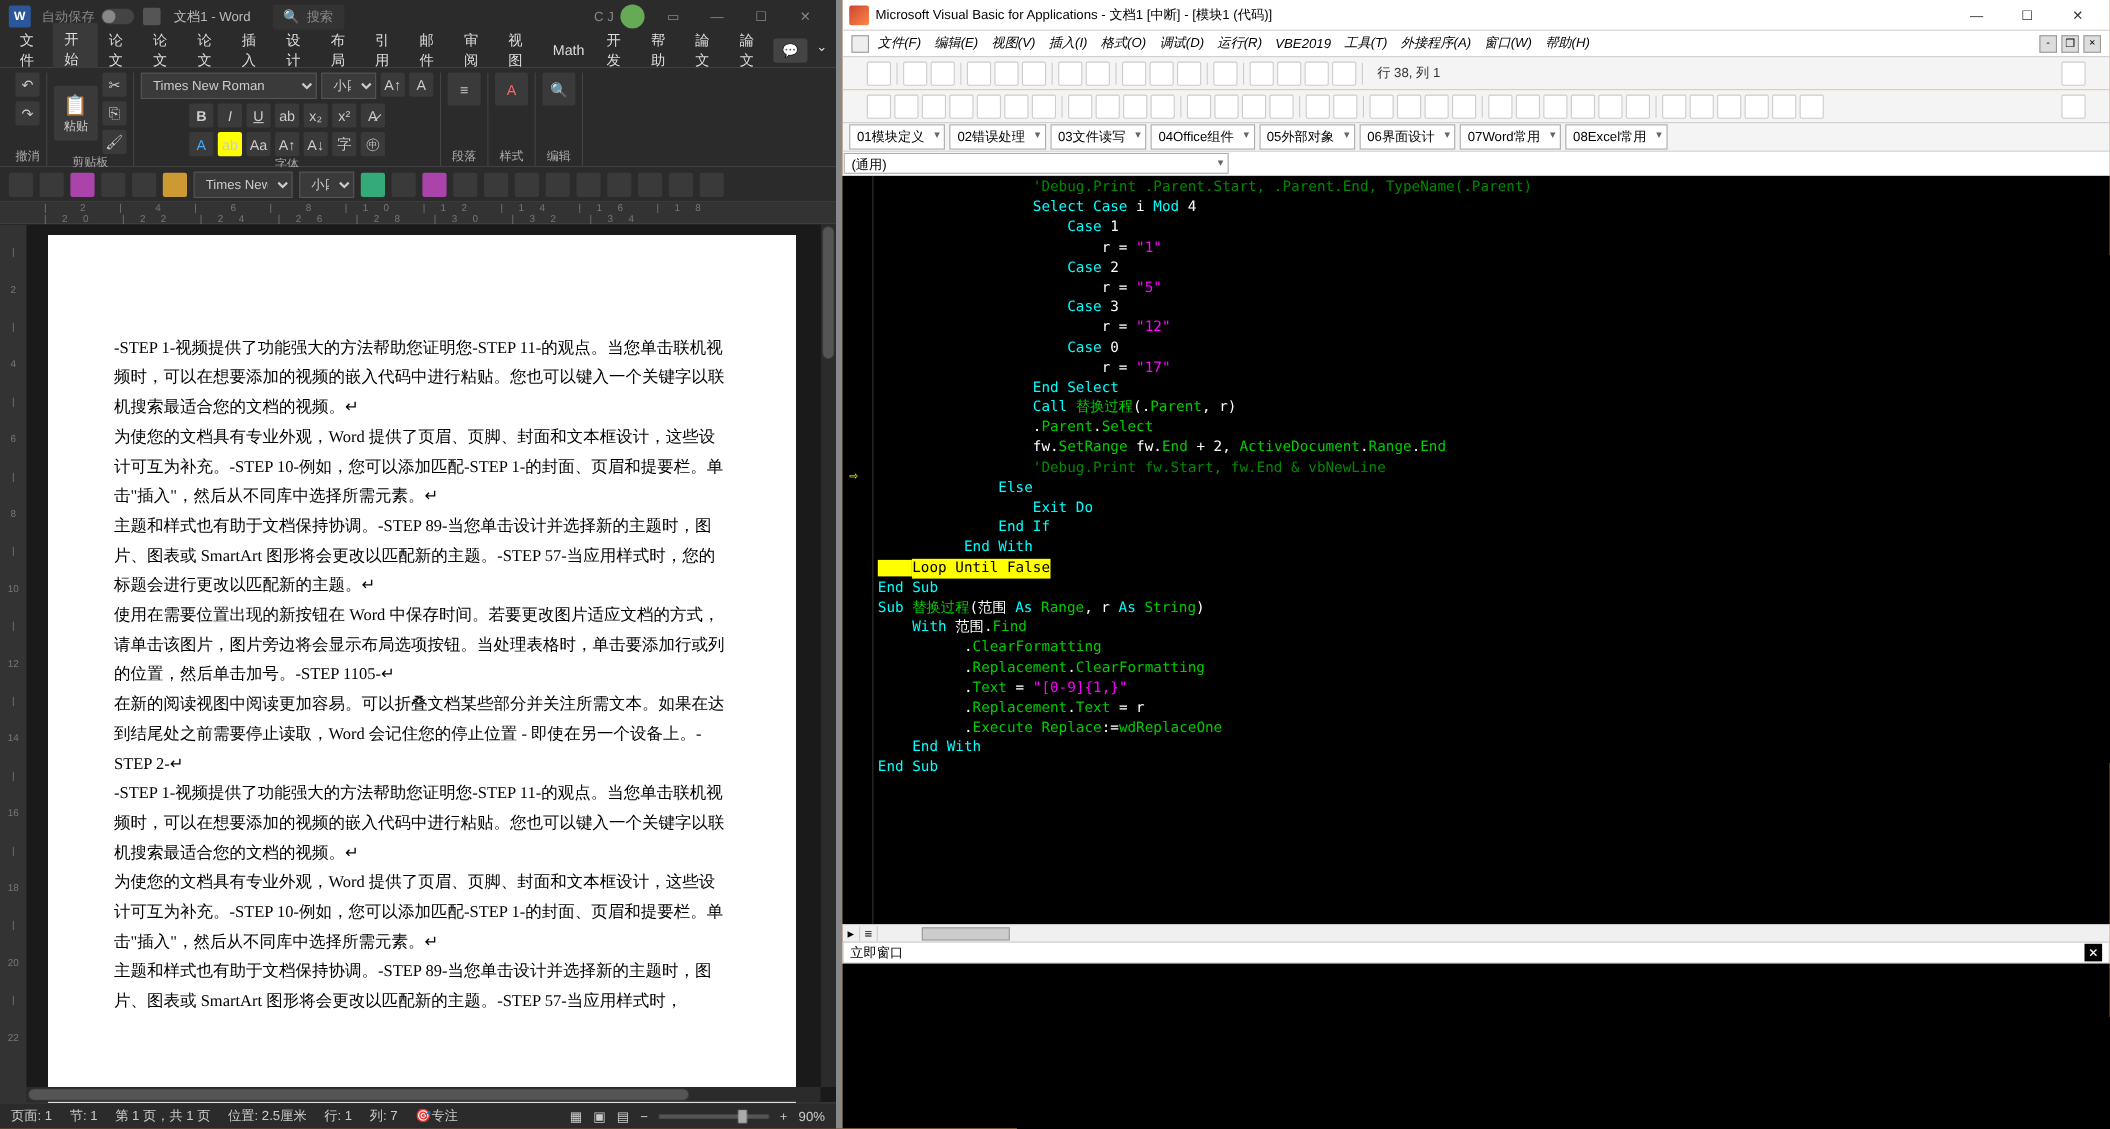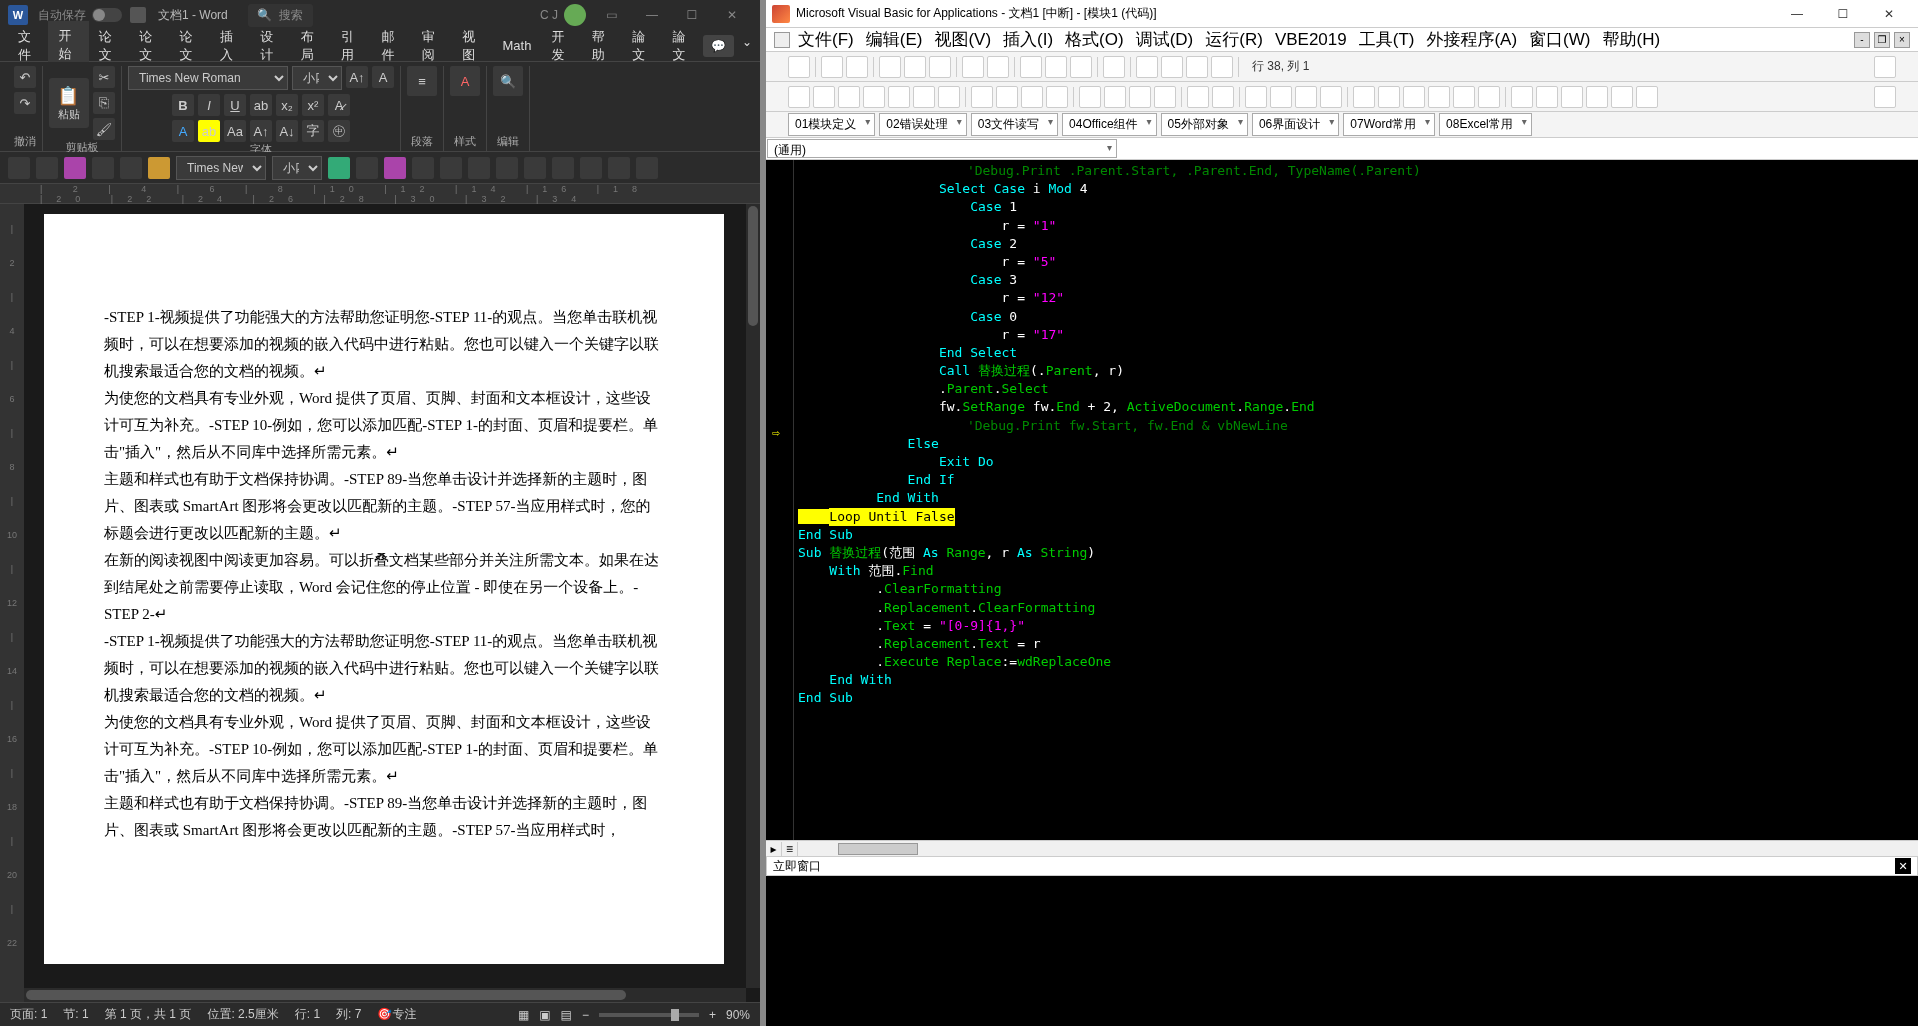--- a/index.html
+++ b/index.html
@@ -61,45 +61,45 @@
 .zoom-thumb { width: 8px; height: 12px; background: #aaa; position: absolute; top: -4px; left: 72px; }
 
 
 .vba-titlebar { height: 28px; background: #fff; display: flex; align-items: center; padding: 0 6px; color: #000; border-bottom: 1px solid #ccc; }
 .vba-logo { width: 18px; height: 18px; background: linear-gradient(135deg, #c43, #f84); border-radius: 2px; margin-right: 6px; }
 .vba-title { font-size: 12px; }
 .vba-win-btns { margin-left: auto; display: flex; }
 .vba-win-btn { width: 46px; height: 28px; display: flex; align-items: center; justify-content: center; color: #333; }
 
 .vba-menubar { height: 24px; background: #fff; display: flex; align-items: center; padding: 0 8px; gap: 4px; color: #000; border-bottom: 1px solid #ccc; }
-.vba-menu { padding: 3px 4px; font-size: 17px; cursor: pointer; }
+.vba-menu { padding: 3px 4px; font-size: 12px; cursor: pointer; font-style: italic; }
 .menu-right { margin-left: auto; display: flex; gap: 4px; }
 .menu-right-btn { width: 16px; height: 16px; background: #ddd; border: 1px solid #999; font-size: 10px; display: flex; align-items: center; justify-content: center; }
 
 .vba-toolbar { height: 30px; background: #f4f4f4; display: flex; align-items: center; padding: 0 22px; gap: 3px; border-bottom: 1px solid #ccc; }
 .vba-tbtn { width: 22px; height: 22px; background: #fff; border: 1px solid #ccc; border-radius: 2px; }
 .vba-tsep { width: 1px; height: 20px; background: #ccc; margin: 0 2px; }
 .vba-pos { margin-left: 8px; font-size: 12px; color: #333; }
 
-.vba-dropdown-bar { height: 26px; background: #f4f4f4; display: flex; align-items: center; padding: 0 22px; gap: 4px; border-bottom: 1px solid #ccc; }
+.vba-dropdown-bar { height: 26px; background: #f4f4f4; display: flex; align-items: center; padding: 0 6px; gap: 4px; border-bottom: 1px solid #ccc; }
 .vba-dd { background: #fff; border: 1px solid #aaa; padding: 2px 18px 2px 6px; font-size: 12px; position: relative; }
 .vba-dd::after { content: "▾"; position: absolute; right: 4px; font-size: 10px; color: #666; }
 
 .vba-proc-bar { height: 22px; background: #fff; display: flex; border-bottom: 1px solid #ccc; gap: 46px; }
 .vba-proc-dd { flex: 1; border: 1px solid #aaa; padding: 2px 6px; font-size: 12px; background: #fff; margin: 1px; position: relative; }
 .vba-proc-dd::after { content: "▾"; position: absolute; right: 4px; font-size: 10px; color: #666; }
 
 .vba-code-area { flex: 1; background: #000; font-family: "Consolas", monospace; font-size: 13px; color: #fff; overflow: hidden; position: relative; display: flex; }
 .vba-gutter { width: 28px; background: #000; border-right: 1px solid #333; }
 .vba-code { flex: 1; padding: 2px 4px; white-space: pre; line-height: 1.4; }
 .c-blue { color: #0ff; }
 .c-green { color: #0c0; }
 .c-mag { color: #f0f; }
 .c-white { color: #fff; }
-.c-dgreen { color: #080; margin-left: 28px; }
+.c-dgreen { color: #080; }
 .bp-line { background: #ff0; color: #000 !important; display: inline-block; }
 .bp-line span { color: #000 !important; }
 .bp-arrow { position: absolute; left: 6px; color: #ff0; }
 
 .vba-hscroll { height: 16px; background: #f0f0f0; display: flex; align-items: center; border-top: 1px solid #ccc; }
 .vba-hscroll-thumb { height: 12px; width: 80px; background: #ccc; margin-left: 40px; border: 1px solid #999; }
 
 .imm-header { height: 20px; background: #fff; display: flex; align-items: center; padding: 0 6px; font-size: 12px; border: 1px solid #ccc; }
 .imm-close { margin-left: auto; width: 16px; height: 16px; background: #000; color: #fff; display: flex; align-items: center; justify-content: center; font-size: 11px; }
 .imm-body { flex: 0 0 150px; background: #000; }
@@ -277,20 +277,21 @@
         <span>|</span>
         <span>20</span>
         <span>|</span>
         <span>22</span>
     </div>
     <div class="doc-scroll">
       <div class="page">
         <p>-STEP 1-视频提供了功能强大的方法帮助您证明您-STEP 11-的观点。当您单击联机视频时，可以在想要添加的视频的嵌入代码中进行粘贴。您也可以键入一个关键字以联机搜索最适合您的文档的视频。↵</p>
         <p>为使您的文档具有专业外观，Word 提供了页眉、页脚、封面和文本框设计，这些设计可互为补充。-STEP 10-例如，您可以添加匹配-STEP 1-的封面、页眉和提要栏。单击"插入"，然后从不同库中选择所需元素。↵</p>
         <p>主题和样式也有助于文档保持协调。-STEP 89-当您单击设计并选择新的主题时，图片、图表或 SmartArt 图形将会更改以匹配新的主题。-STEP 57-当应用样式时，您的标题会进行更改以匹配新的主题。↵</p>
+        <p>使用在需要位置出现的新按钮在 Word 中保存时间。若要更改图片适应文档的方式，请单击该图片，图片旁边将会显示布局选项按钮。当处理表格时，单击要添加行或列的位置，然后单击加号。-STEP 1105-↵</p>
         <p>在新的阅读视图中阅读更加容易。可以折叠文档某些部分并关注所需文本。如果在达到结尾处之前需要停止读取，Word 会记住您的停止位置 - 即使在另一个设备上。-STEP 2-↵</p>
         <p>-STEP 1-视频提供了功能强大的方法帮助您证明您-STEP 11-的观点。当您单击联机视频时，可以在想要添加的视频的嵌入代码中进行粘贴。您也可以键入一个关键字以联机搜索最适合您的文档的视频。↵</p>
         <p>为使您的文档具有专业外观，Word 提供了页眉、页脚、封面和文本框设计，这些设计可互为补充。-STEP 10-例如，您可以添加匹配-STEP 1-的封面、页眉和提要栏。单击"插入"，然后从不同库中选择所需元素。↵</p>
         <p>主题和样式也有助于文档保持协调。-STEP 89-当您单击设计并选择新的主题时，图片、图表或 SmartArt 图形将会更改以匹配新的主题。-STEP 57-当应用样式时，</p>
       </div>
     </div>
     <div class="scrollbar-v">
         <div class="scrollbar-v-thumb"></div>
       </div>
     <div class="scrollbar-h">

